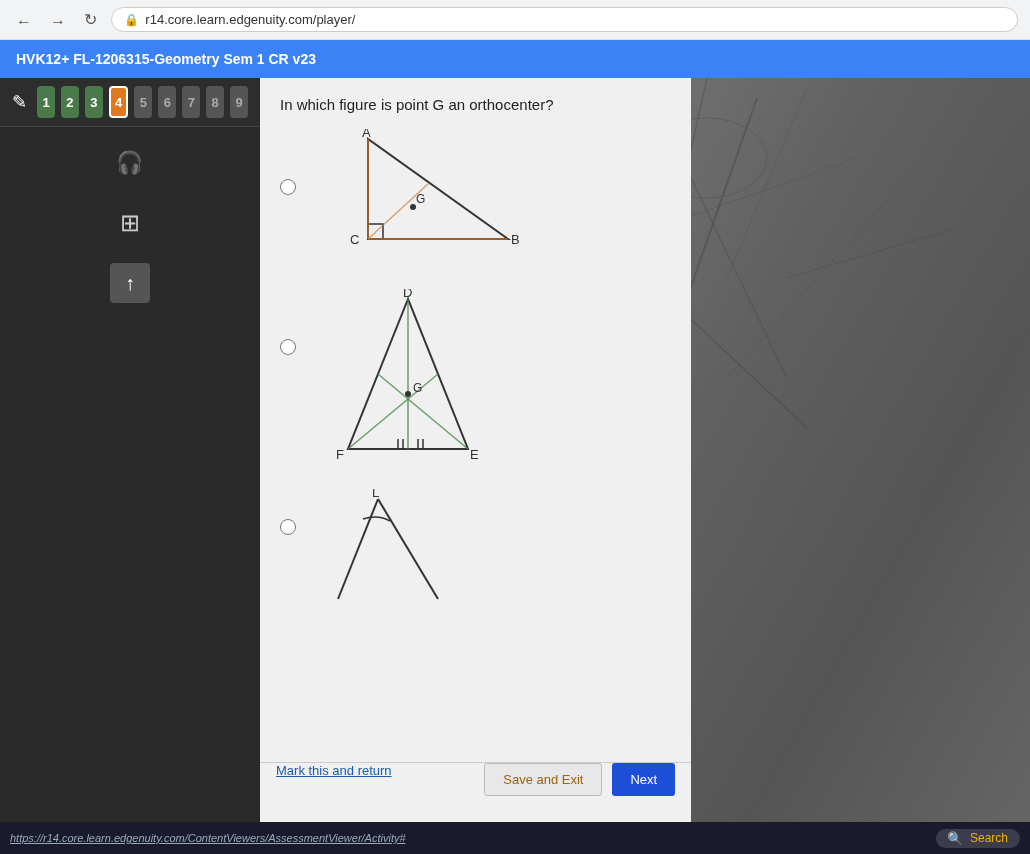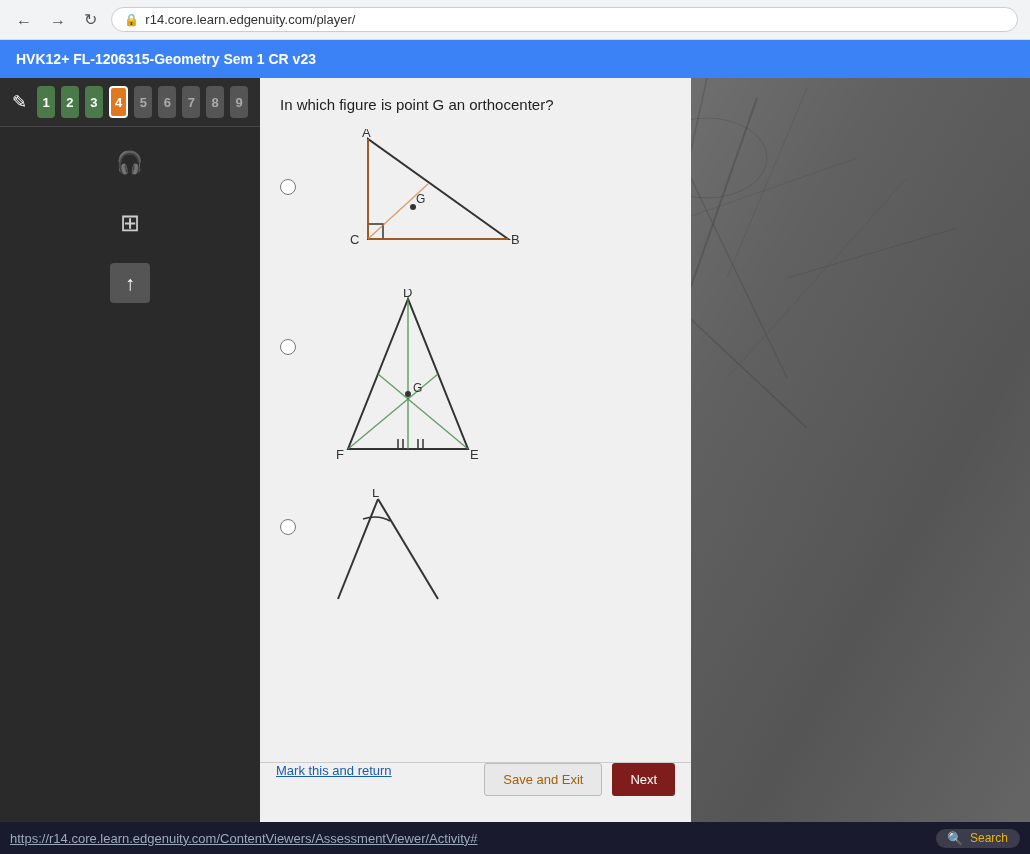--- a/index.html
+++ b/index.html
@@ -304,25 +304,25 @@
             <text x="64" y="8" font-size="13" font-family="Arial" fill="#333">L</text>
           </svg>
         </div>
       </div>
     </div>
 
     <div style="position:absolute; bottom:0; left:0; width:56%; height:60px; background:#f0f0f0; display:flex; align-items:flex-start; justify-content:space-between; padding:0 16px; border-top:1px solid #ccc;">
       <button class="mark-return-link" style="color:#1a5cb0; font-size:13px; text-decoration:underline; background:none; border:none; cursor:pointer;">Mark this and return</button>
       <div style="display:flex; gap:10px;">
         <button class="save-exit-btn" style="background:#e8e8e8; border:1px solid #bbb; padding:8px 18px; font-size:13px; cursor:pointer; color:#a16207; border-radius:3px;">Save and Exit</button>
-        <button class="next-btn" style="background:#7f1d1d; border:none; padding:8px 18px; font-size:13px; cursor:pointer; color:white; border-radius:3px;">Next</button>
+        <button class="next-btn" style="background:#1d4ed8; border:none; padding:8px 18px; font-size:13px; cursor:pointer; color:white; border-radius:3px;">Next</button>
       </div>
     </div>
   </div>
 </div>
 
 <div style="position:absolute; bottom:0; left:0; right:0; height:32px; background:#1a1a2e; display:flex; align-items:center; padding:0 10px; gap:16px;">
-  <span style="color:#9ab; font-size:13px; text-decoration:underline;">https://r14.core.learn.edgenuity.com/ContentViewers/AssessmentViewer/Activity#</span>
+  <span style="color:#9ab; font-size:11px; text-decoration:underline;font-style:italic;">https://r14.core.learn.edgenuity.com/ContentViewers/AssessmentViewer/Activity#</span>
   <div style="margin-left:auto; display:flex; align-items:center; gap:6px; background:rgba(255,255,255,0.15); border-radius:12px; padding:2px 12px;">
     <span style="color:#ccc; font-size:13px;">🔍</span>
     <span style="color:#eab308; font-size:12px;">Search</span>
   </div>
 </div>
 
 </body></html>

